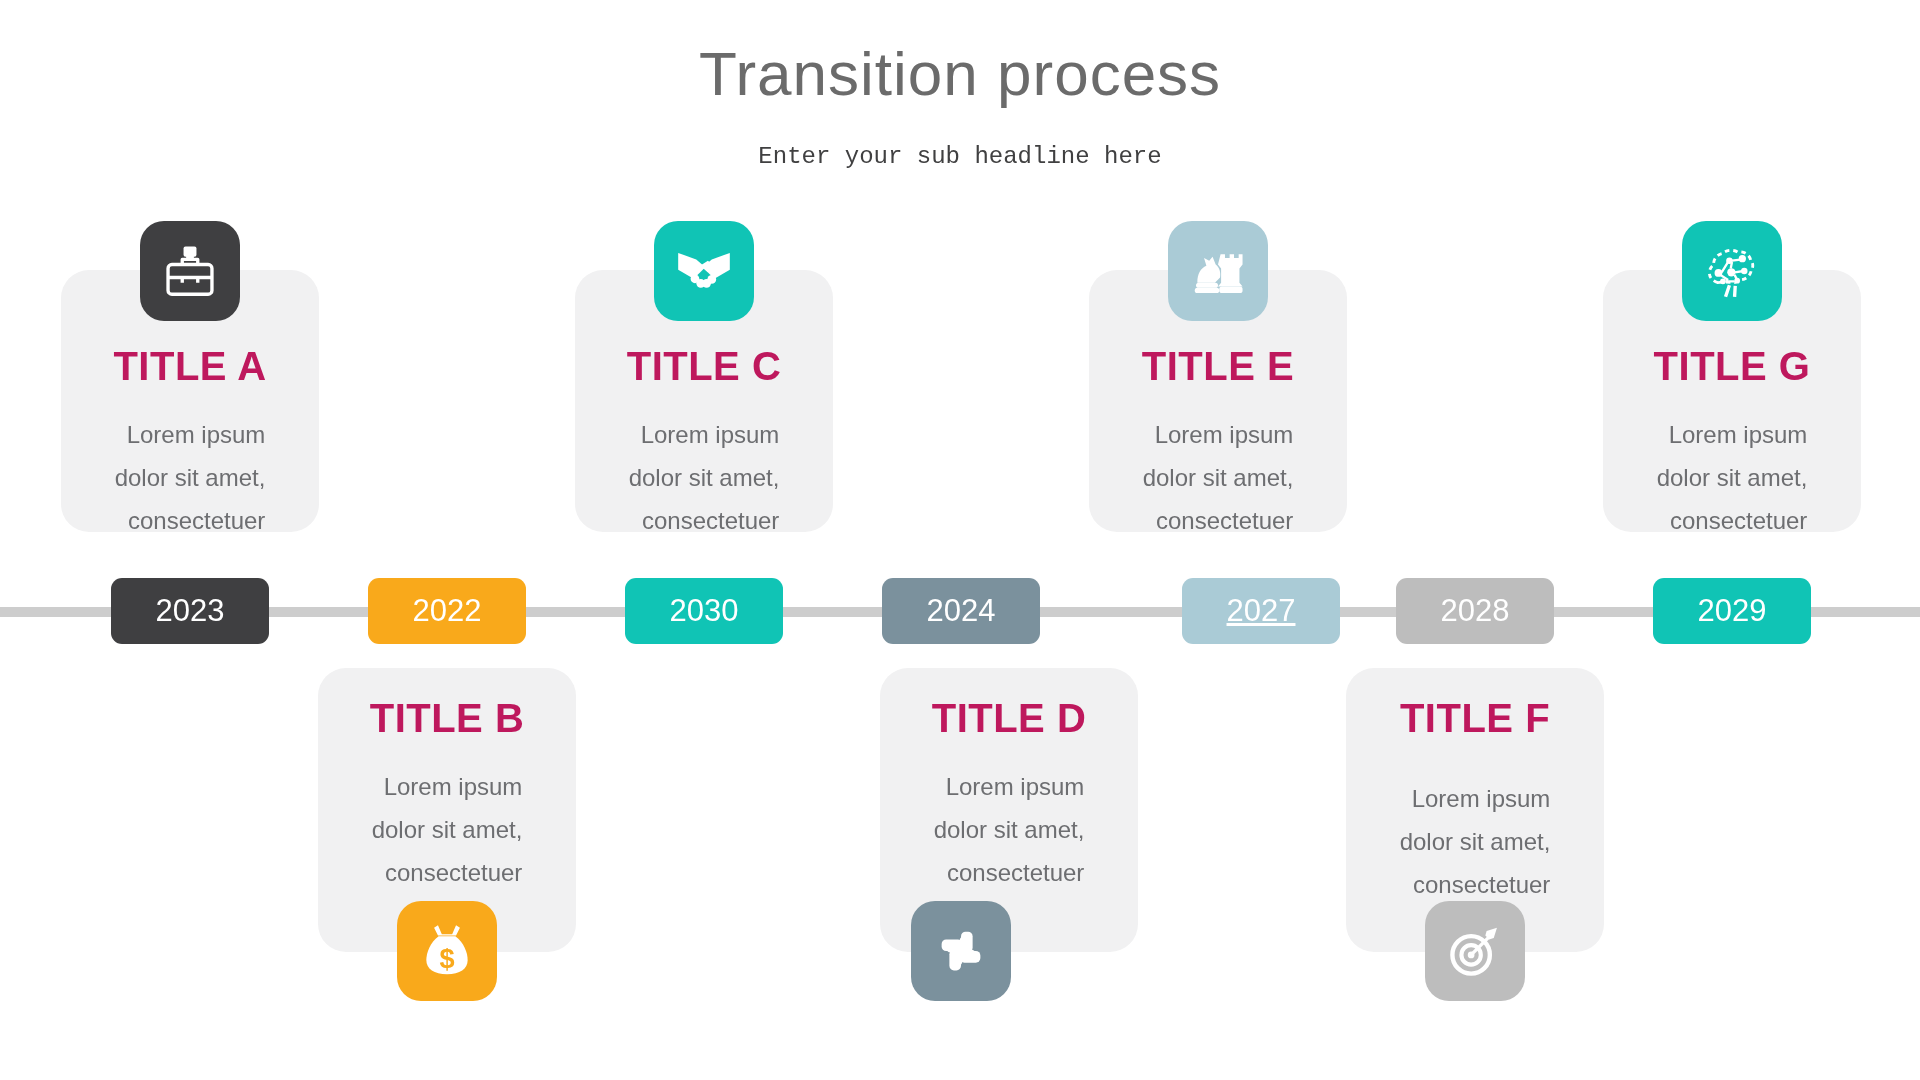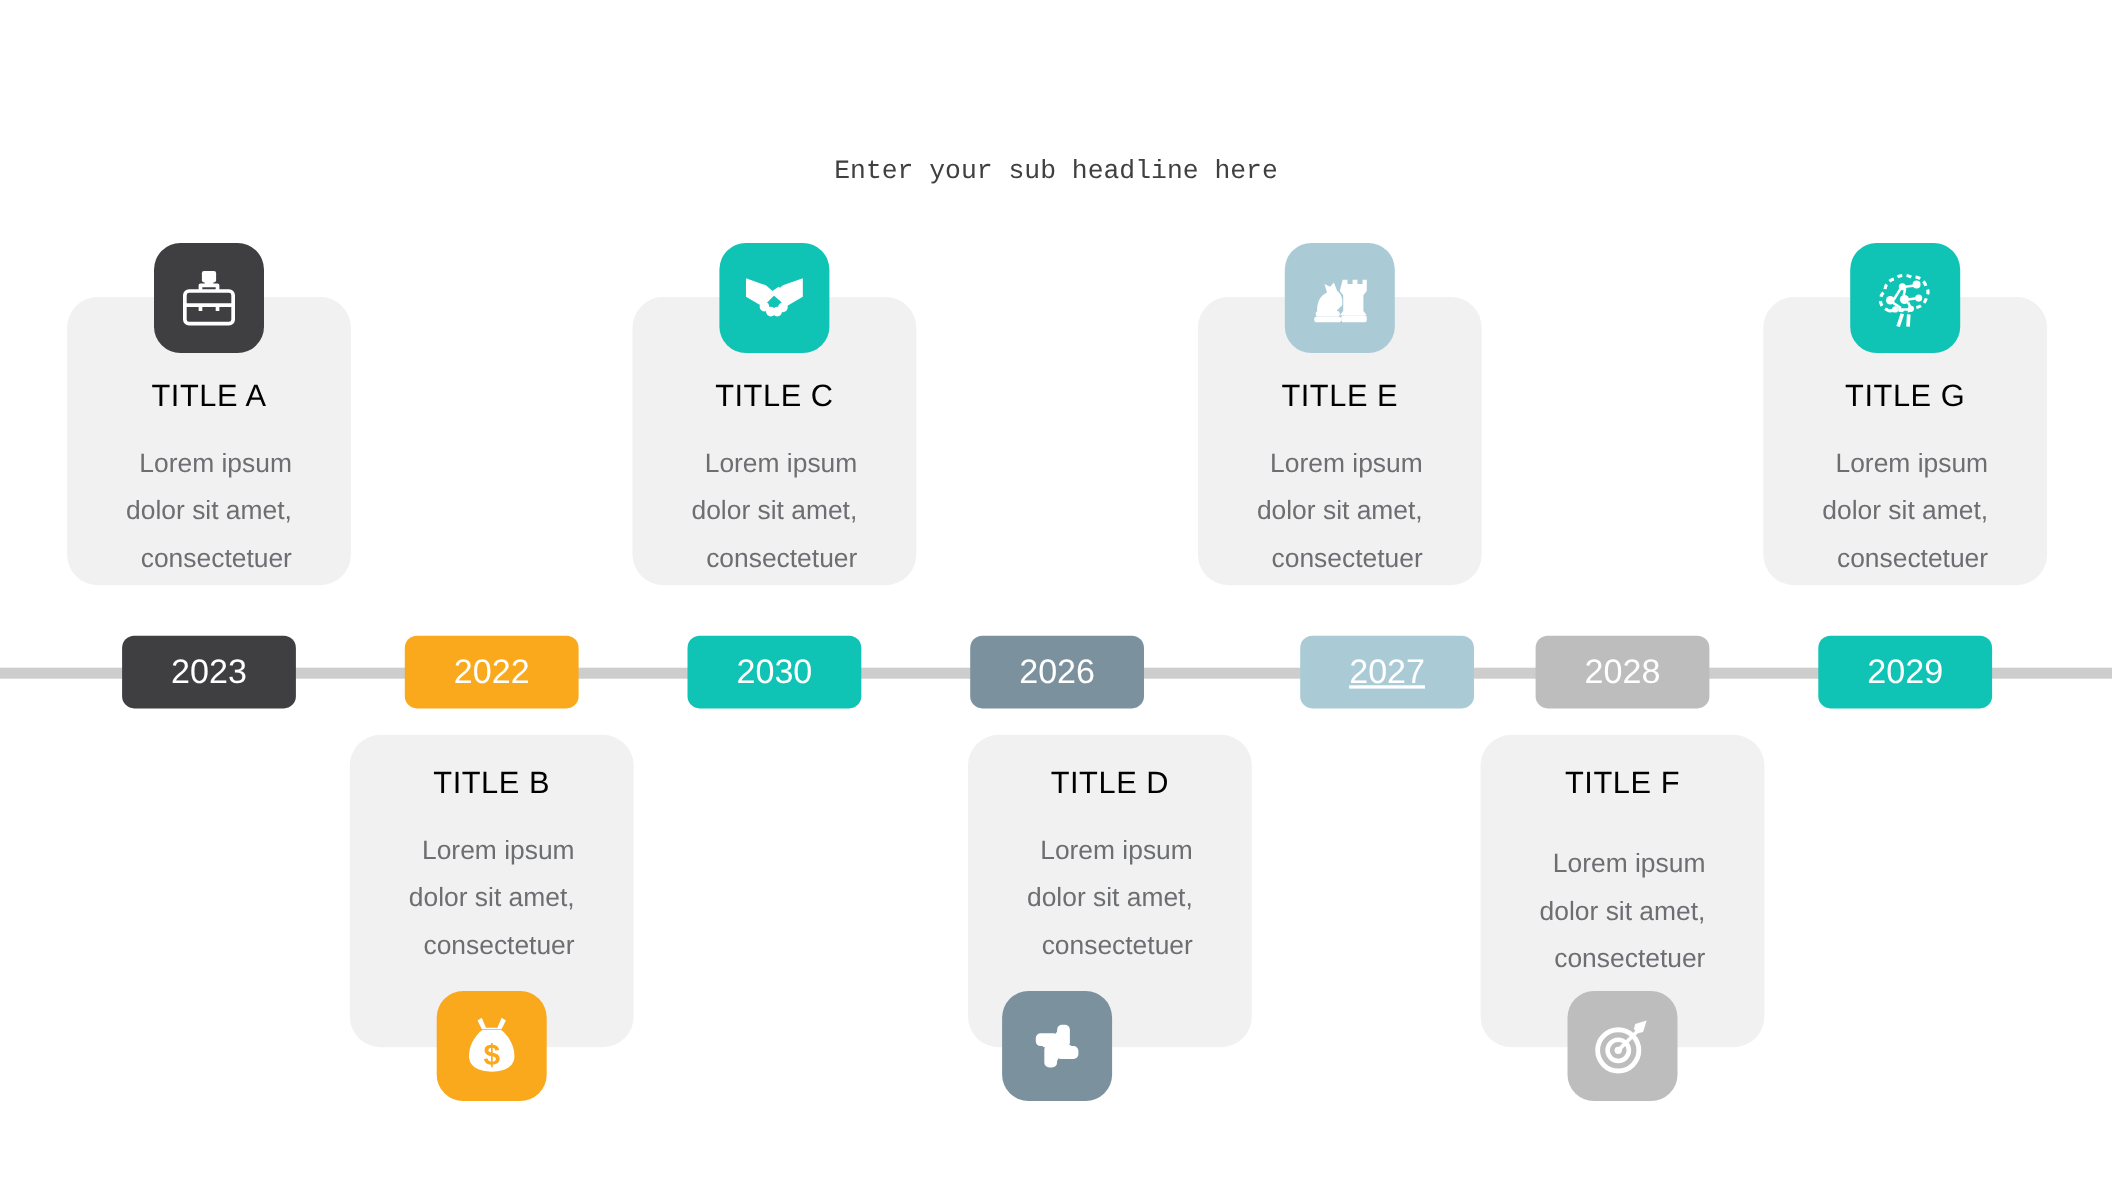--- a/index.html
+++ b/index.html
@@ -11,34 +11,35 @@
             font-size:24px;color:#404041;font-family:Liberation Mono, monospace;}
   .tl-line{position:absolute;left:0;top:607px;width:1920px;height:10px;background:#cdcdcd;z-index:1;}
   .item{position:absolute;top:0;left:0;}
   .badge{position:absolute;top:578px;width:158px;height:66px;border-radius:11px;z-index:4;
          display:flex;align-items:center;justify-content:center;
          color:#ffffff;font-size:31px;font-weight:400;}
   .card{position:absolute;width:258px;background:#f1f1f2;border-radius:28px;z-index:2;
         display:flex;flex-direction:column;align-items:center;}
   .card.top{top:270px;height:262px;}
   .card.bottom{top:668px;height:284px;}
-  .card-title{font-size:28px;font-weight:normal;color:#000000;letter-spacing:.5px;}
+  .card-title{font-size:40px;font-weight:bold;color:#be185d;letter-spacing:.5px;}
   .card.top .card-title{margin-top:74px;}
   .card.bottom .card-title{margin-top:28px;}
   .card-body{margin-top:24px;font-size:24px;color:#6d6e71;line-height:43px;text-align:right;}
   .icon-box{position:absolute;width:100px;height:100px;border-radius:24px;z-index:5;
             display:flex;align-items:center;justify-content:center;}
   .icon-box.top{top:221px;}
   .icon-box.bottom{top:901px;}
   .icon-box svg{width:62px;height:62px;}
 </style>
 </head>
 <body>
 
 <div class="canvas">
+  <h1 class="page-title">Transition process</h1>
   <div class="subtitle">Enter your sub headline here</div>
   <div class="tl-line"></div>
   <div id="items">
       <div class="item">
         <div class="card top" style="left: 61px;">
           <div class="card-title">TITLE A</div>
           <div class="card-body">
             <div>Lorem ipsum</div>
             <div>dolor sit amet,</div>
             <div>consectetuer</div>
@@ -126,21 +127,21 @@
                 <rect x="9" y="15" width="16" height="9" rx="3.5"></rect>
                 <rect x="23" y="13" width="7" height="13" rx="3"></rect>
               </g>
               <g transform="rotate(270 24 24)">
                 <rect x="9" y="15" width="16" height="9" rx="3.5"></rect>
                 <rect x="23" y="13" width="7" height="13" rx="3"></rect>
               </g>
             </g>
           </svg>
         </div>
-        <div class="badge" style="left: 882px; background: rgb(123, 145, 157);">2026</div>
+        <div class="badge" style="left: 882px; background: rgb(123, 145, 157);">2024</div>
       </div>
       <div class="item">
         <div class="card top" style="left: 1089px;">
           <div class="card-title">TITLE E</div>
           <div class="card-body">
             <div>Lorem ipsum</div>
             <div>dolor sit amet,</div>
             <div>consectetuer</div>
           </div>
         </div>

